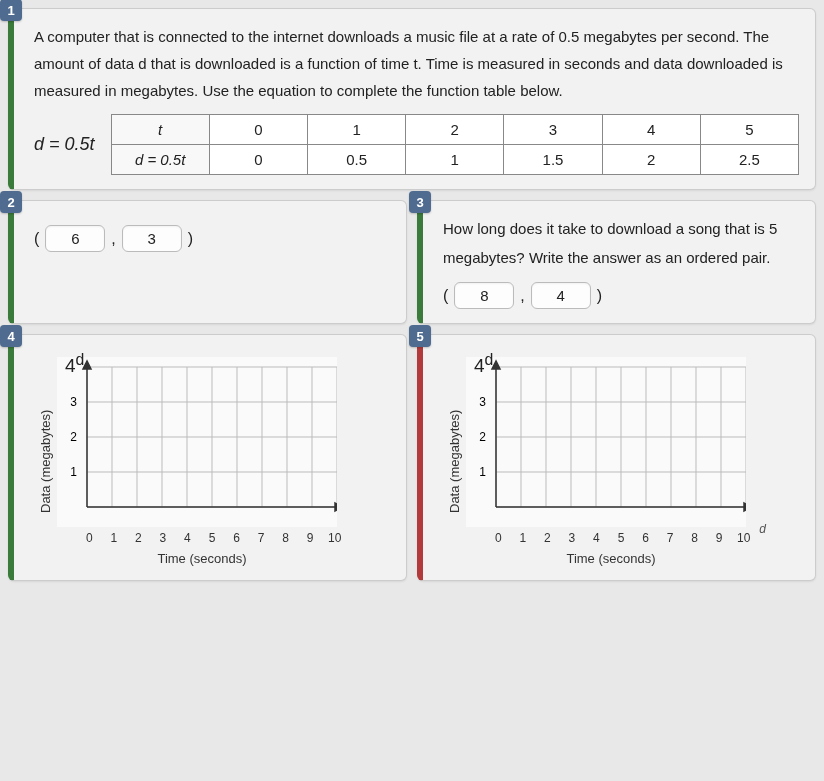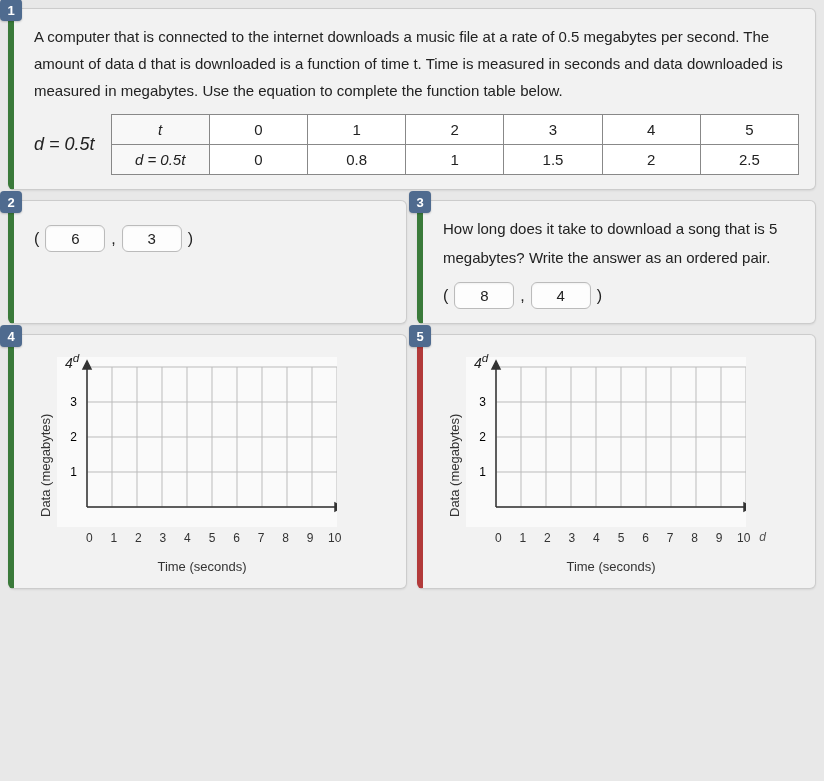--- a/index.html
+++ b/index.html
@@ -90,27 +90,26 @@
     padding:0 4px;
     color:#333;
   }
   .chart {
     position:relative;
   }
   svg.grid { background:#fafafa; }
   .axis-title-top {
     position:absolute;
     top:-6px; left:8px;
-    font-size:14px;
-    font-style:italic;
+    font-size:19px;
   }
   .xlabel {
     font-size:13px;
     text-align:center;
-    margin-top:14px;
+    margin-top:6px;
     color:#333;
   }
   .ticks-x {
     display:flex;
     font-size:12px;
     color:#333;
   }
   .ticks-x span { flex:1; text-align:center;}
   .corner-d {
     position:absolute;
@@ -136,21 +135,21 @@
         <td>0</td>
         <td>1</td>
         <td>2</td>
         <td>3</td>
         <td>4</td>
         <td>5</td>
       </tr>
       <tr>
         <th>d = 0.5t</th>
         <td>0</td>
-        <td>0.8</td>
+        <td>0.5</td>
         <td>1</td>
         <td>1.5</td>
         <td>2</td>
         <td>2.5</td>
       </tr>
     </tbody>
       </table>
   </div>
 </div>
 

